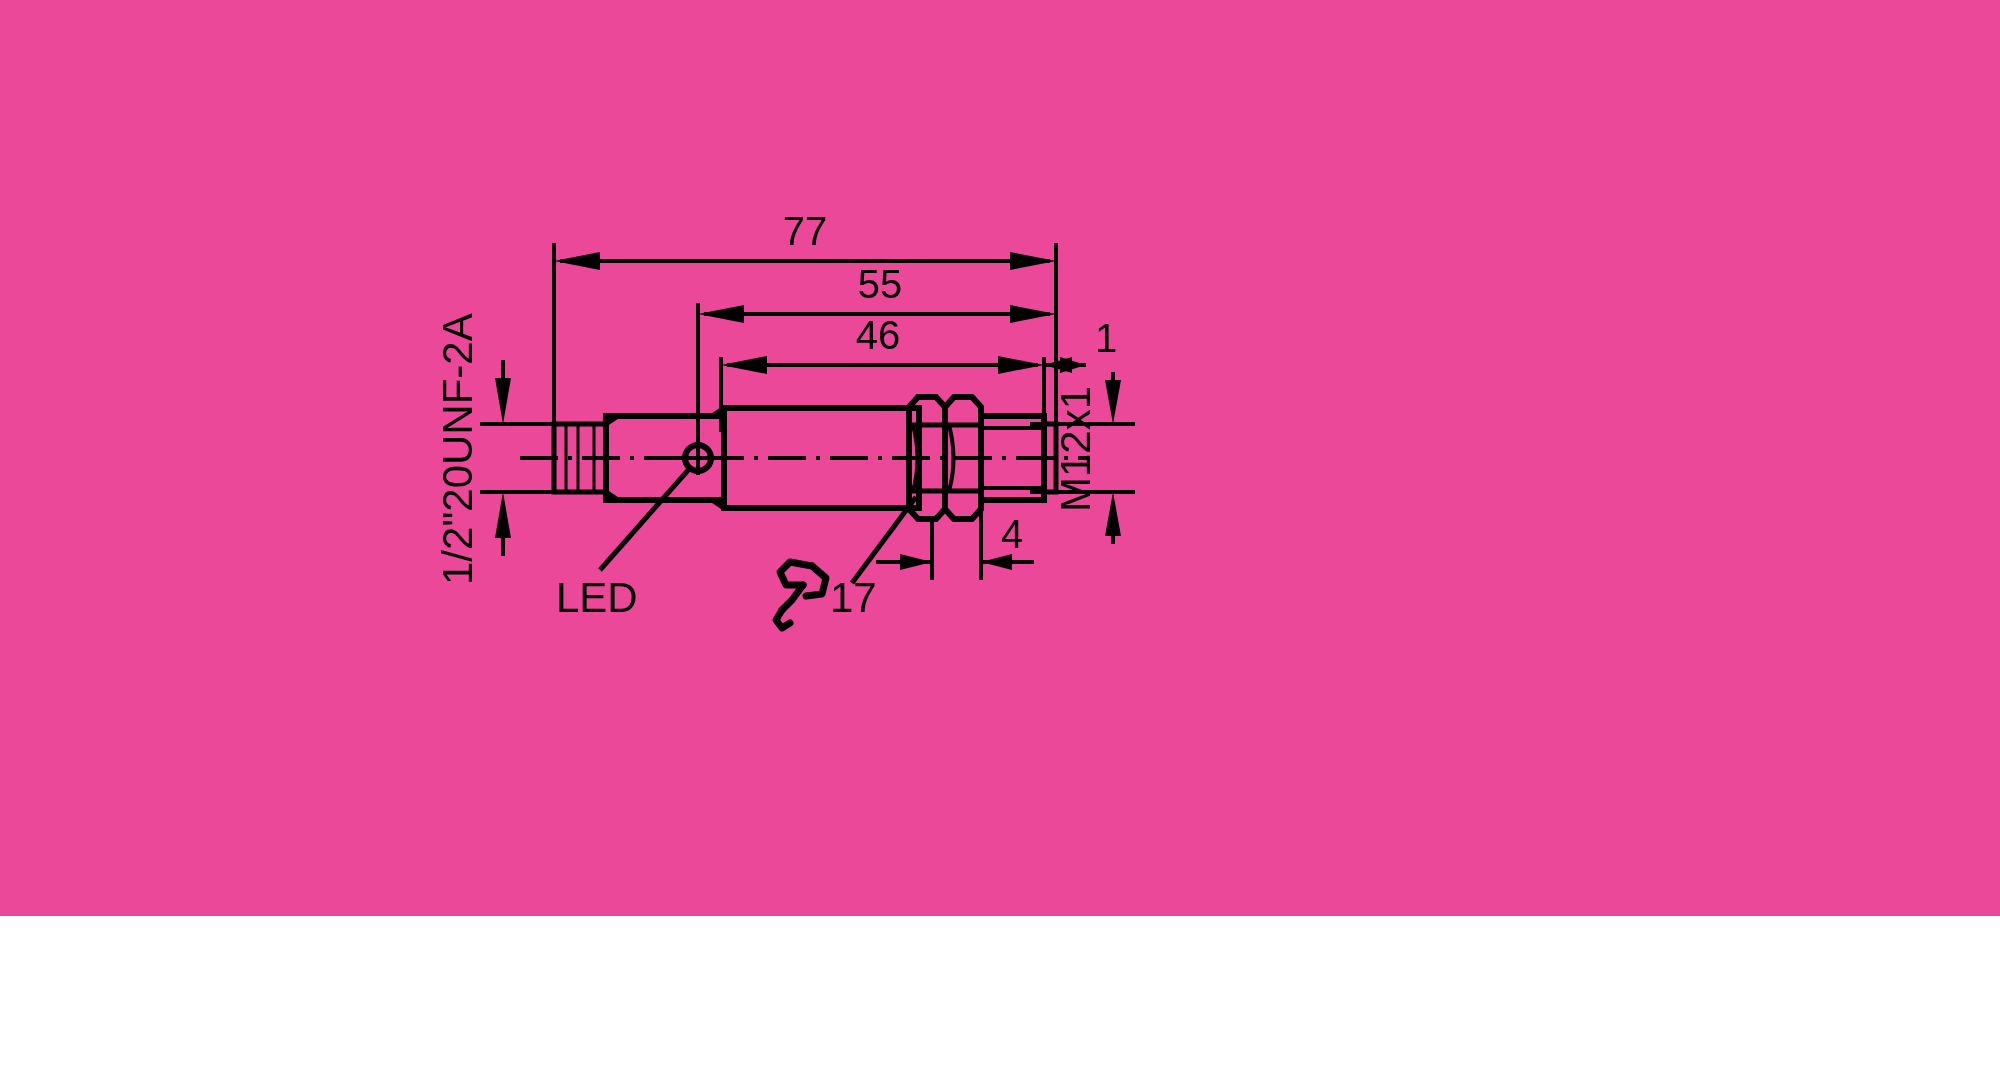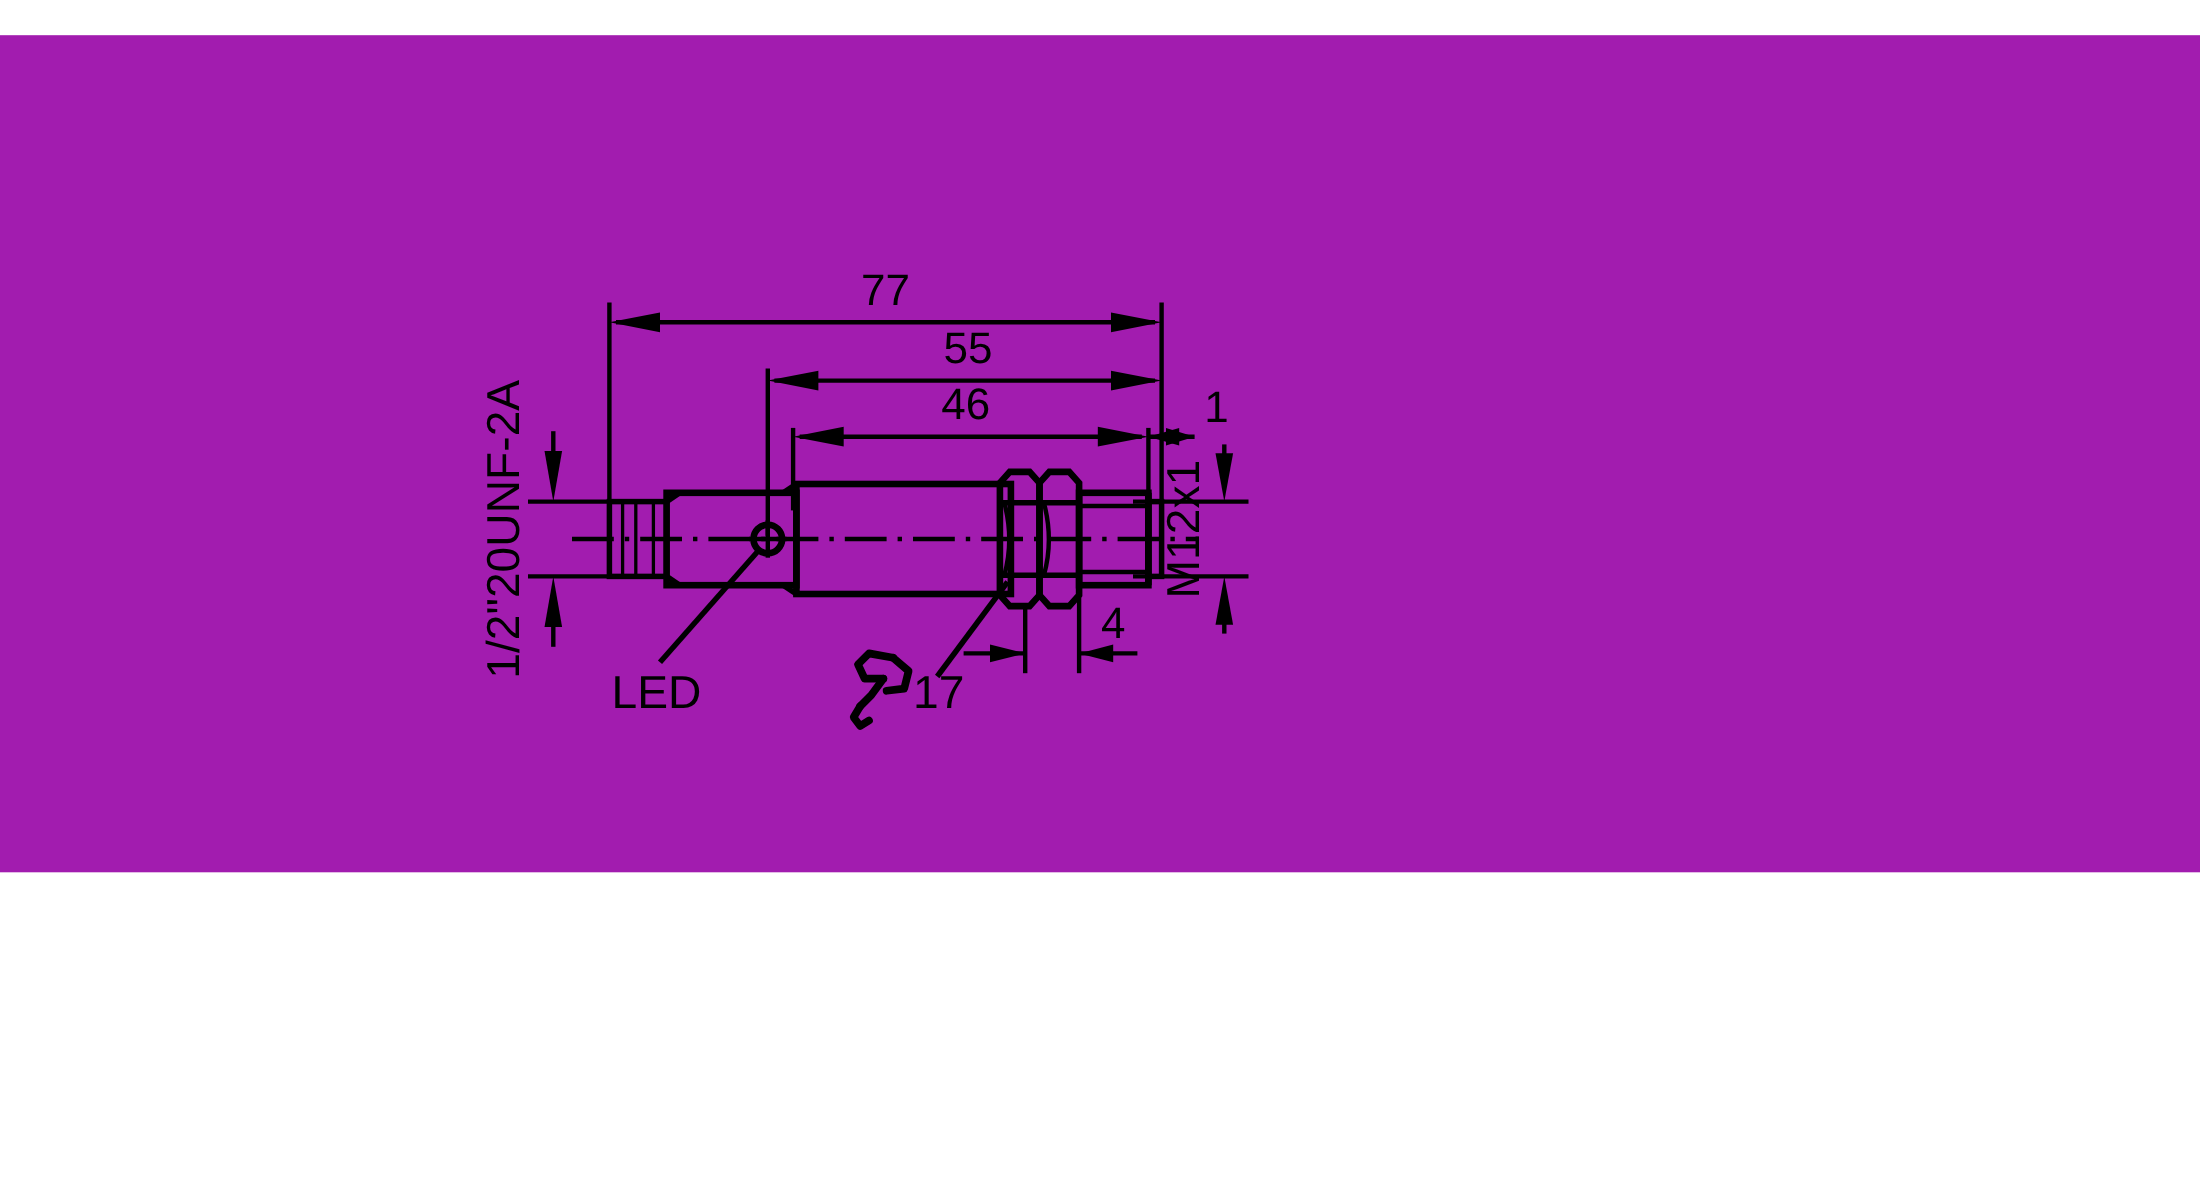--- a/index.html
+++ b/index.html
@@ -9,23 +9,22 @@
   }
   body {
     width: 2000px;
     height: 1083px;
     font-family: "Liberation Sans", sans-serif;
     overflow: hidden;
   }
   #drawing-root {
     position: relative;
     width: 2000px;
-    height: 761px;
-    background: #a21caf;
-    margin-top: 32px;
+    height: 916px;
+    background: #ec4899;
   }
   svg#tech-drawing {
     display: block;
     width: 2000px;
     height: 1083px;
   }
   .dim-text {
     font-family: "Liberation Sans", sans-serif;
     font-size: 40px;
     fill: #000000;

